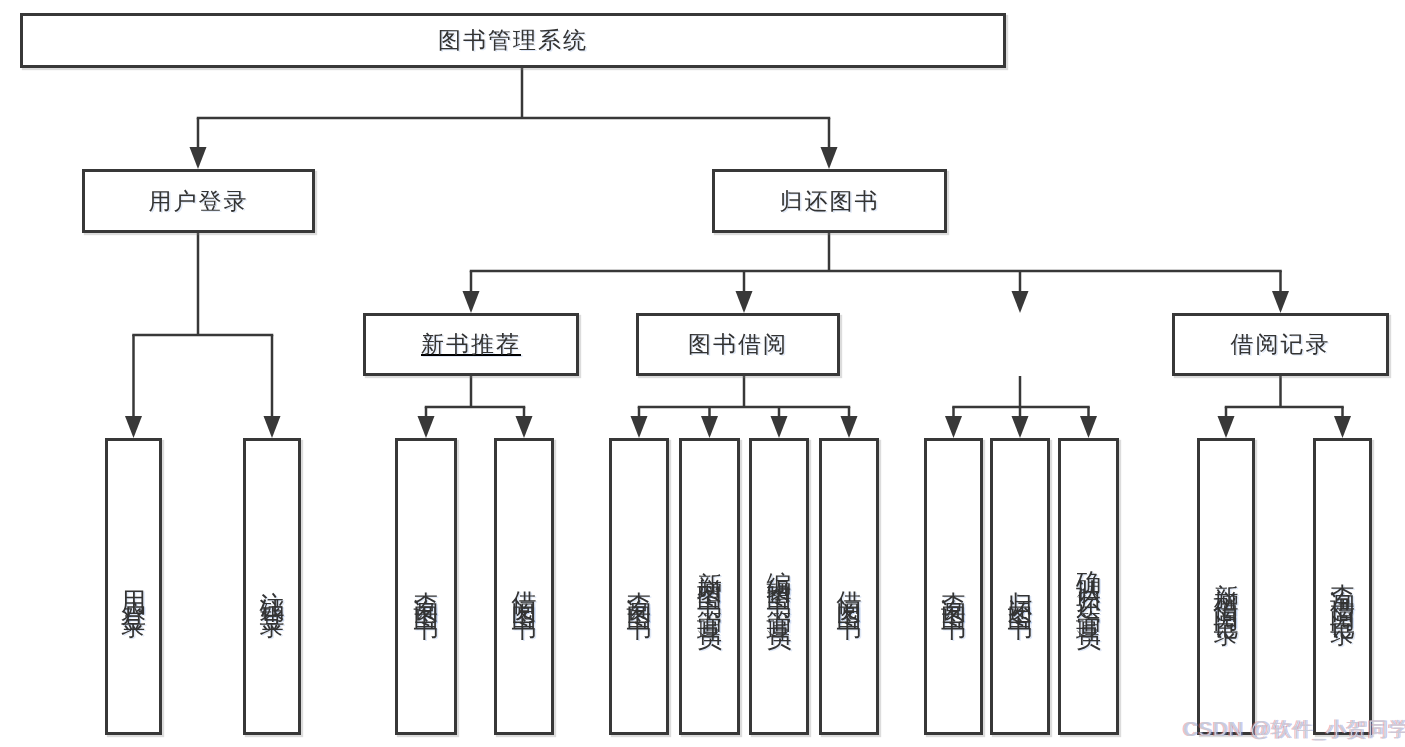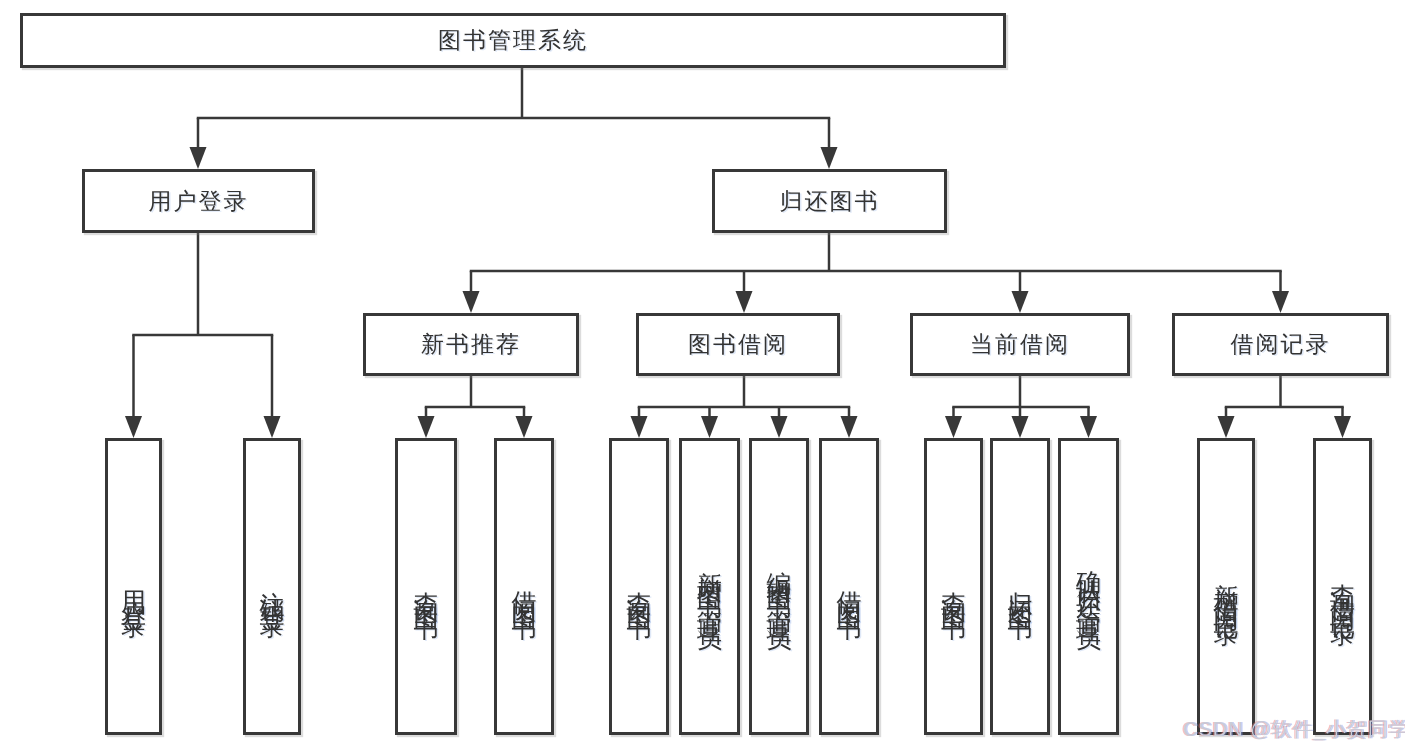--- a/index.html
+++ b/index.html
@@ -138,29 +138,26 @@
     <span class="h-label">图书管理系统</span>
   </div>
 
   <div class="box l2" style="left:82px; width:233px;">
     <span class="h-label">用户登录</span>
   </div>
   <div class="box l2" style="left:712px; width:235px;">
     <span class="h-label">归还图书</span>
   </div>
 
-  <div class="box l3" style="left:363px; width:216px;">
+  <div class="box l3" style="left:363px; width:216px;text-decoration:underline;">
     <span class="h-label">新书推荐</span>
   </div>
   <div class="box l3" style="left:636px; width:204px;">
     <span class="h-label">图书借阅</span>
   </div>
-  <div class="box l3" style="left:910px; width:220px;">
-    <span class="h-label">当前借阅</span>
-  </div>
   <div class="box l3" style="left:1172px; width:217px;">
     <span class="h-label">借阅记录</span>
   </div>
 
   <div class="box leaf" style="left:105px; width:57px;">
     <span class="v-label">用户登录</span>
   </div>
   <div class="box leaf" style="left:243px; width:58px;">
     <span class="v-label">注销登录</span>
   </div>

